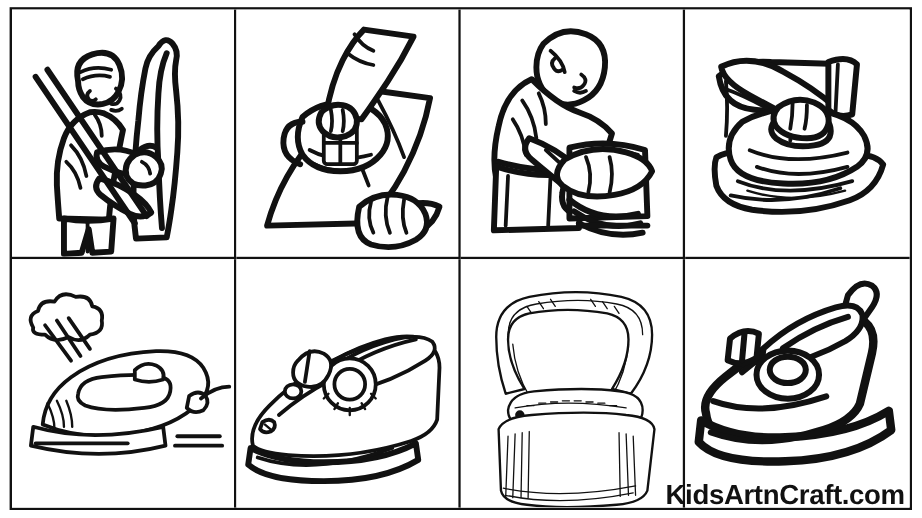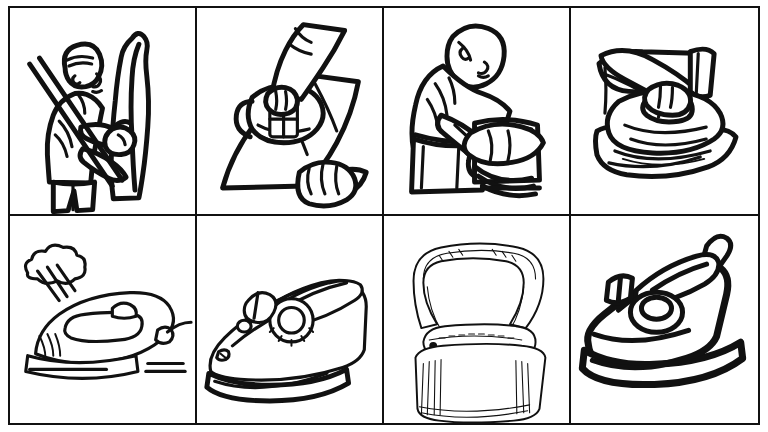--- a/index.html
+++ b/index.html
@@ -361,14 +361,15 @@
           <path class="w-bold" d="M20 118 q40 14 94 -4"></path>
 
           <path class="fill-white w-heavy" d="M10 134 q28 16 70 14 q54 -2 86 -22 l2 16 q-32 24 -88 26 q-56 2 -72 -16 z"></path>
           <path class="w-bold" d="M18 144 q50 18 110 -8"></path>
         </g>
       </svg>
     </div>
 
   </div>
 
+  <div class="watermark">KidsArtnCraft.com</div>
 
 </div>
 
 </body></html>

